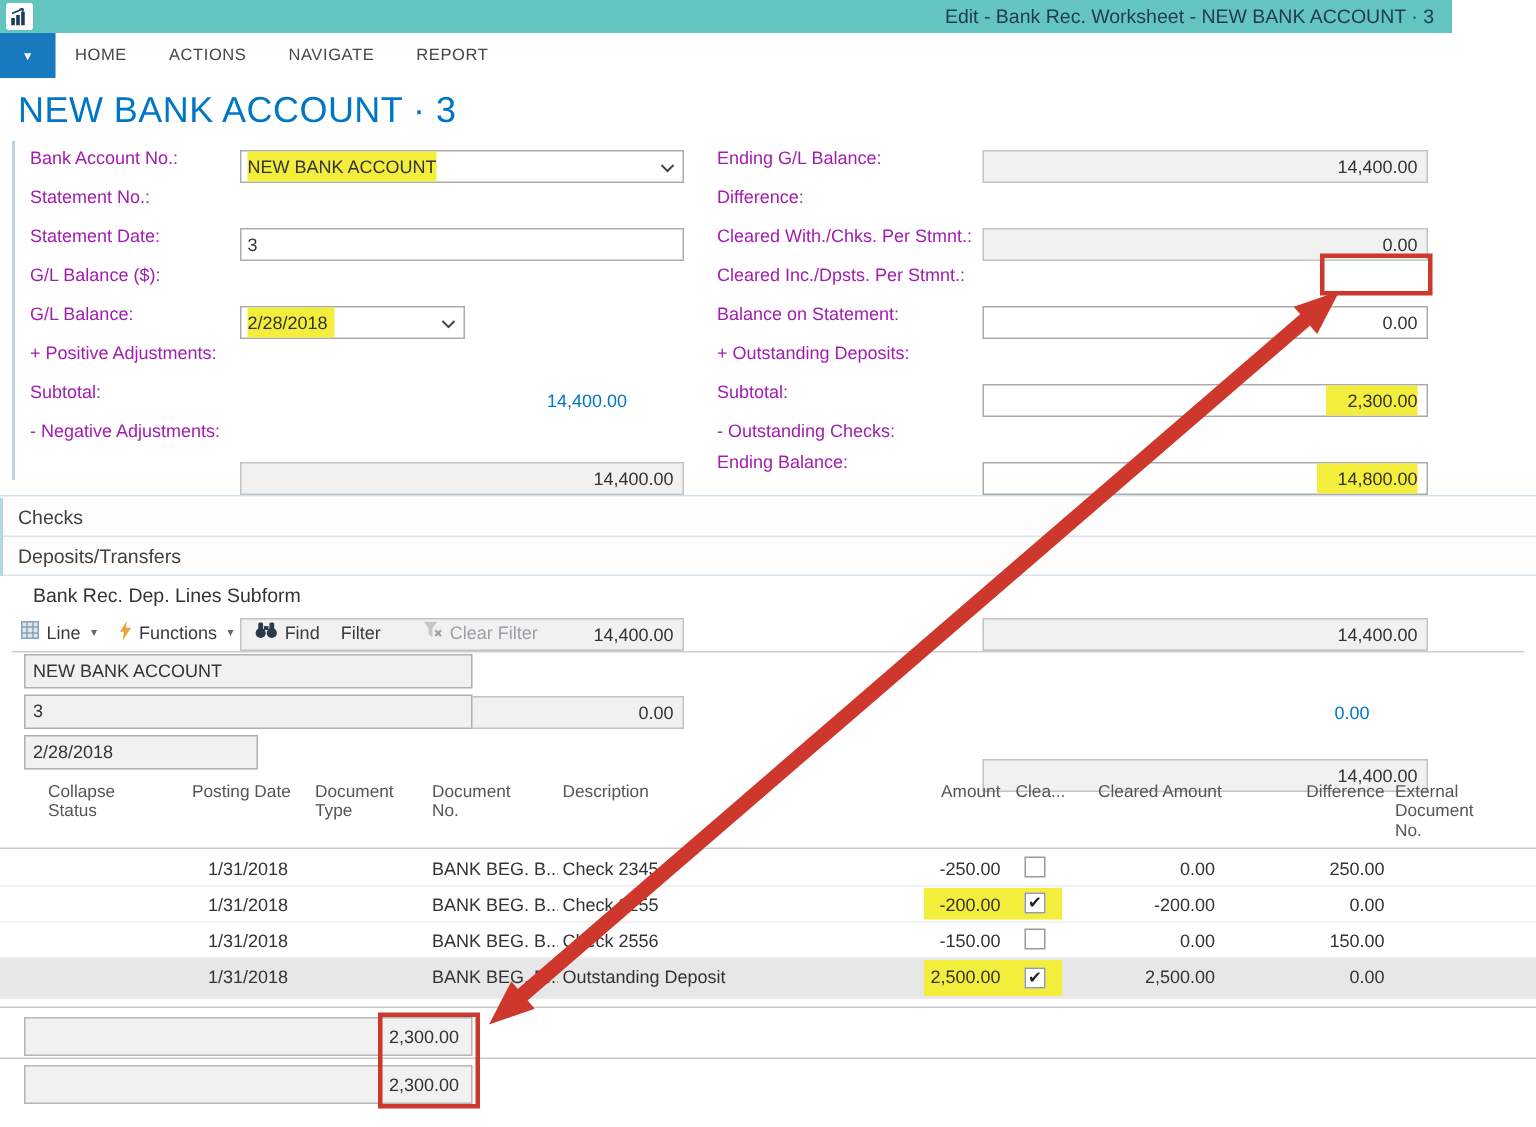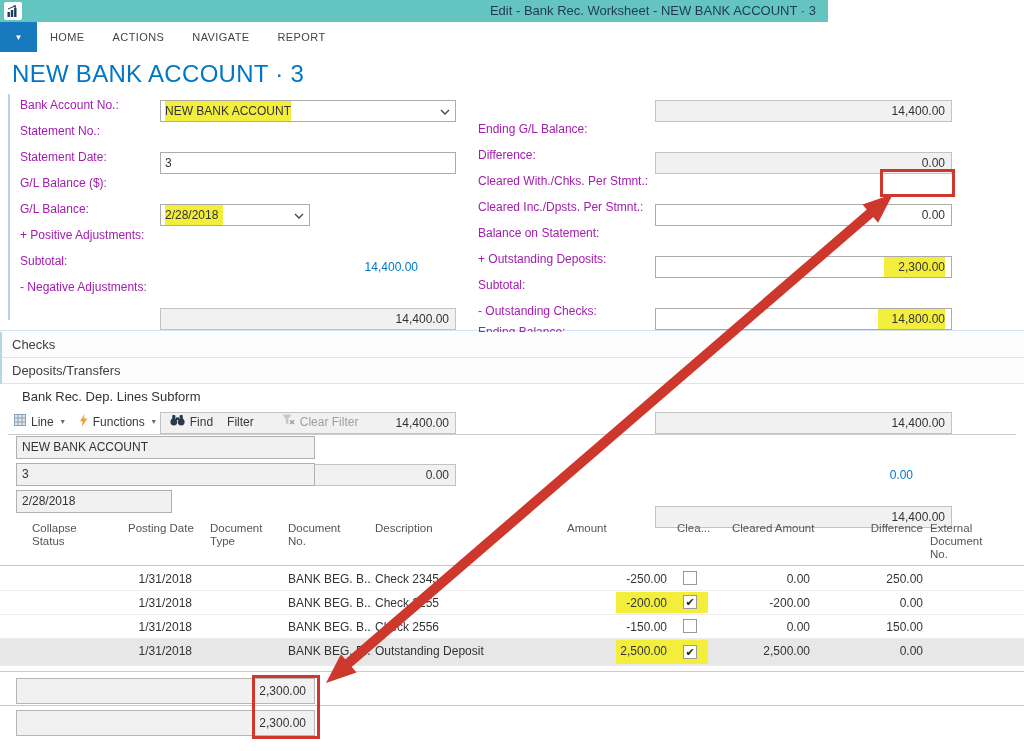--- a/index.html
+++ b/index.html
@@ -1,39 +1,39 @@
 <!DOCTYPE html>
 <html><head>
 <meta charset="utf-8">
 <style>
   * { margin:0; padding:0; box-sizing:border-box; }
   html,body { background:#fff; }
   body { font-family:"Liberation Sans", sans-serif; color:#333; }
   #app { position:relative; width:1024px; height:751px; background:#fff; overflow:hidden; }
 
   
-  .titlebar { position:absolute; left:0; top:0; width:828px; height:22px; background:#63c4c0;text-decoration:underline; }
+  .titlebar { position:absolute; left:0; top:0; width:968px; height:22px; background:#63c4c0;text-decoration:underline; }
   .appicon { position:absolute; left:4px; top:2px; width:18px; height:18px; background:#fff; border-radius:2px; display:flex; align-items:center; justify-content:center; }
   .titletext { position:absolute; right:12px; top:3px; font-size:13px; color:#1f3b53; white-space:nowrap; }
 
   
   .menubar { position:absolute; left:0; top:22px; width:1024px; height:30px; background:#fff; }
   .appmenu-btn { position:absolute; left:0; top:0; width:37px; height:30px; background:#1779be; color:#fff; display:flex; align-items:center; justify-content:center; font-size:8px; cursor:default; }
   .tabs { position:absolute; left:50px; top:0; height:30px; display:flex; align-items:center; gap:28px; }
   .tab { font-size:11px; color:#444; letter-spacing:0.4px; white-space:nowrap; }
 
   
   .pagetitle { position:absolute; left:12px; top:60px; font-size:24px; color:#0077c6; letter-spacing:0.3px; white-space:nowrap; }
 
   
   .panel { position:absolute; left:0; top:88px; width:1024px; height:243px; border-bottom:1px solid #cfe2f1; }
   .panel-accent { position:absolute; left:8px; top:6px; width:2px; height:226px; background:#b5d5e9; }
   .frow { position:absolute; height:22px; }
   .flabel { position:absolute; top:4px; font-size:12px; color:#a21caf; white-space:nowrap; }
-  .lbl-l { left:20px; } .lbl-r { left:478px;margin-top:24px; }
+  .lbl-l { left:20px; } .lbl-r { left:478px; }
   .fbox { position:absolute; height:22px; background:#fff; border:1px solid #ababab; font-size:12px; line-height:20px; color:#333; }
   .fbox.gray { background:#f1f1f1; border-color:#c3c3c3; }
   .fbox.dotted { outline:1px dotted #8a8a8a; outline-offset:-3px; }
   .box-l { left:160px; width:296px; } .box-r { left:655px; width:297px; }
   .num { text-align:right; padding-right:6px; }
   .txt { text-align:left; padding-left:4px; }
   .hl { background:#f3ee3b; }
   .hl-span { display:inline-block; background:#f3ee3b; padding-left:14px; }
   .linkval { position:absolute; top:4px; font-size:12px; color:#0077c6; text-align:right; white-space:nowrap; }
   .chev { position:absolute; right:5px; top:8px; line-height:0; }
@@ -246,21 +246,21 @@
   <div class="sf-filter" style="top:436px; width:299px;">NEW BANK ACCOUNT</div>
   <div class="sf-filter" style="top:463px; width:299px;">3</div>
   <div class="sf-filter" style="top:490px; width:156px;">2/28/2018</div>
 
   <div class="thead">
     <span class="hcell" style="left:32px; width:56px;">Collapse Status</span>
     <span class="hcell" style="left:128px; width:70px;">Posting Date</span>
     <span class="hcell" style="left:210px; width:60px;">Document Type</span>
     <span class="hcell" style="left:288px; width:62px;">Document No.</span>
     <span class="hcell" style="left:375px; width:120px;">Description</span>
-    <span class="hcell" style="left:567px; width:100px; text-align:left;">Amount</span>
+    <span class="hcell" style="left:567px; width:100px; text-align:right;">Amount</span>
     <span class="hcell" style="left:677px; width:40px;">Clea...</span>
     <span class="hcell" style="left:732px; width:100px;">Cleared Amount</span>
     <span class="hcell" style="left:843px; width:80px; text-align:right;">Difference</span>
     <span class="hcell" style="left:930px; width:62px;">External Document No.</span>
   </div>
 
   <div class="trow" style="top:567px;">
     <span class="cell c-date">1/31/2018</span>
     <span class="cell c-docno">BANK BEG. B...</span>
     <span class="cell c-desc">Check 2345</span>

